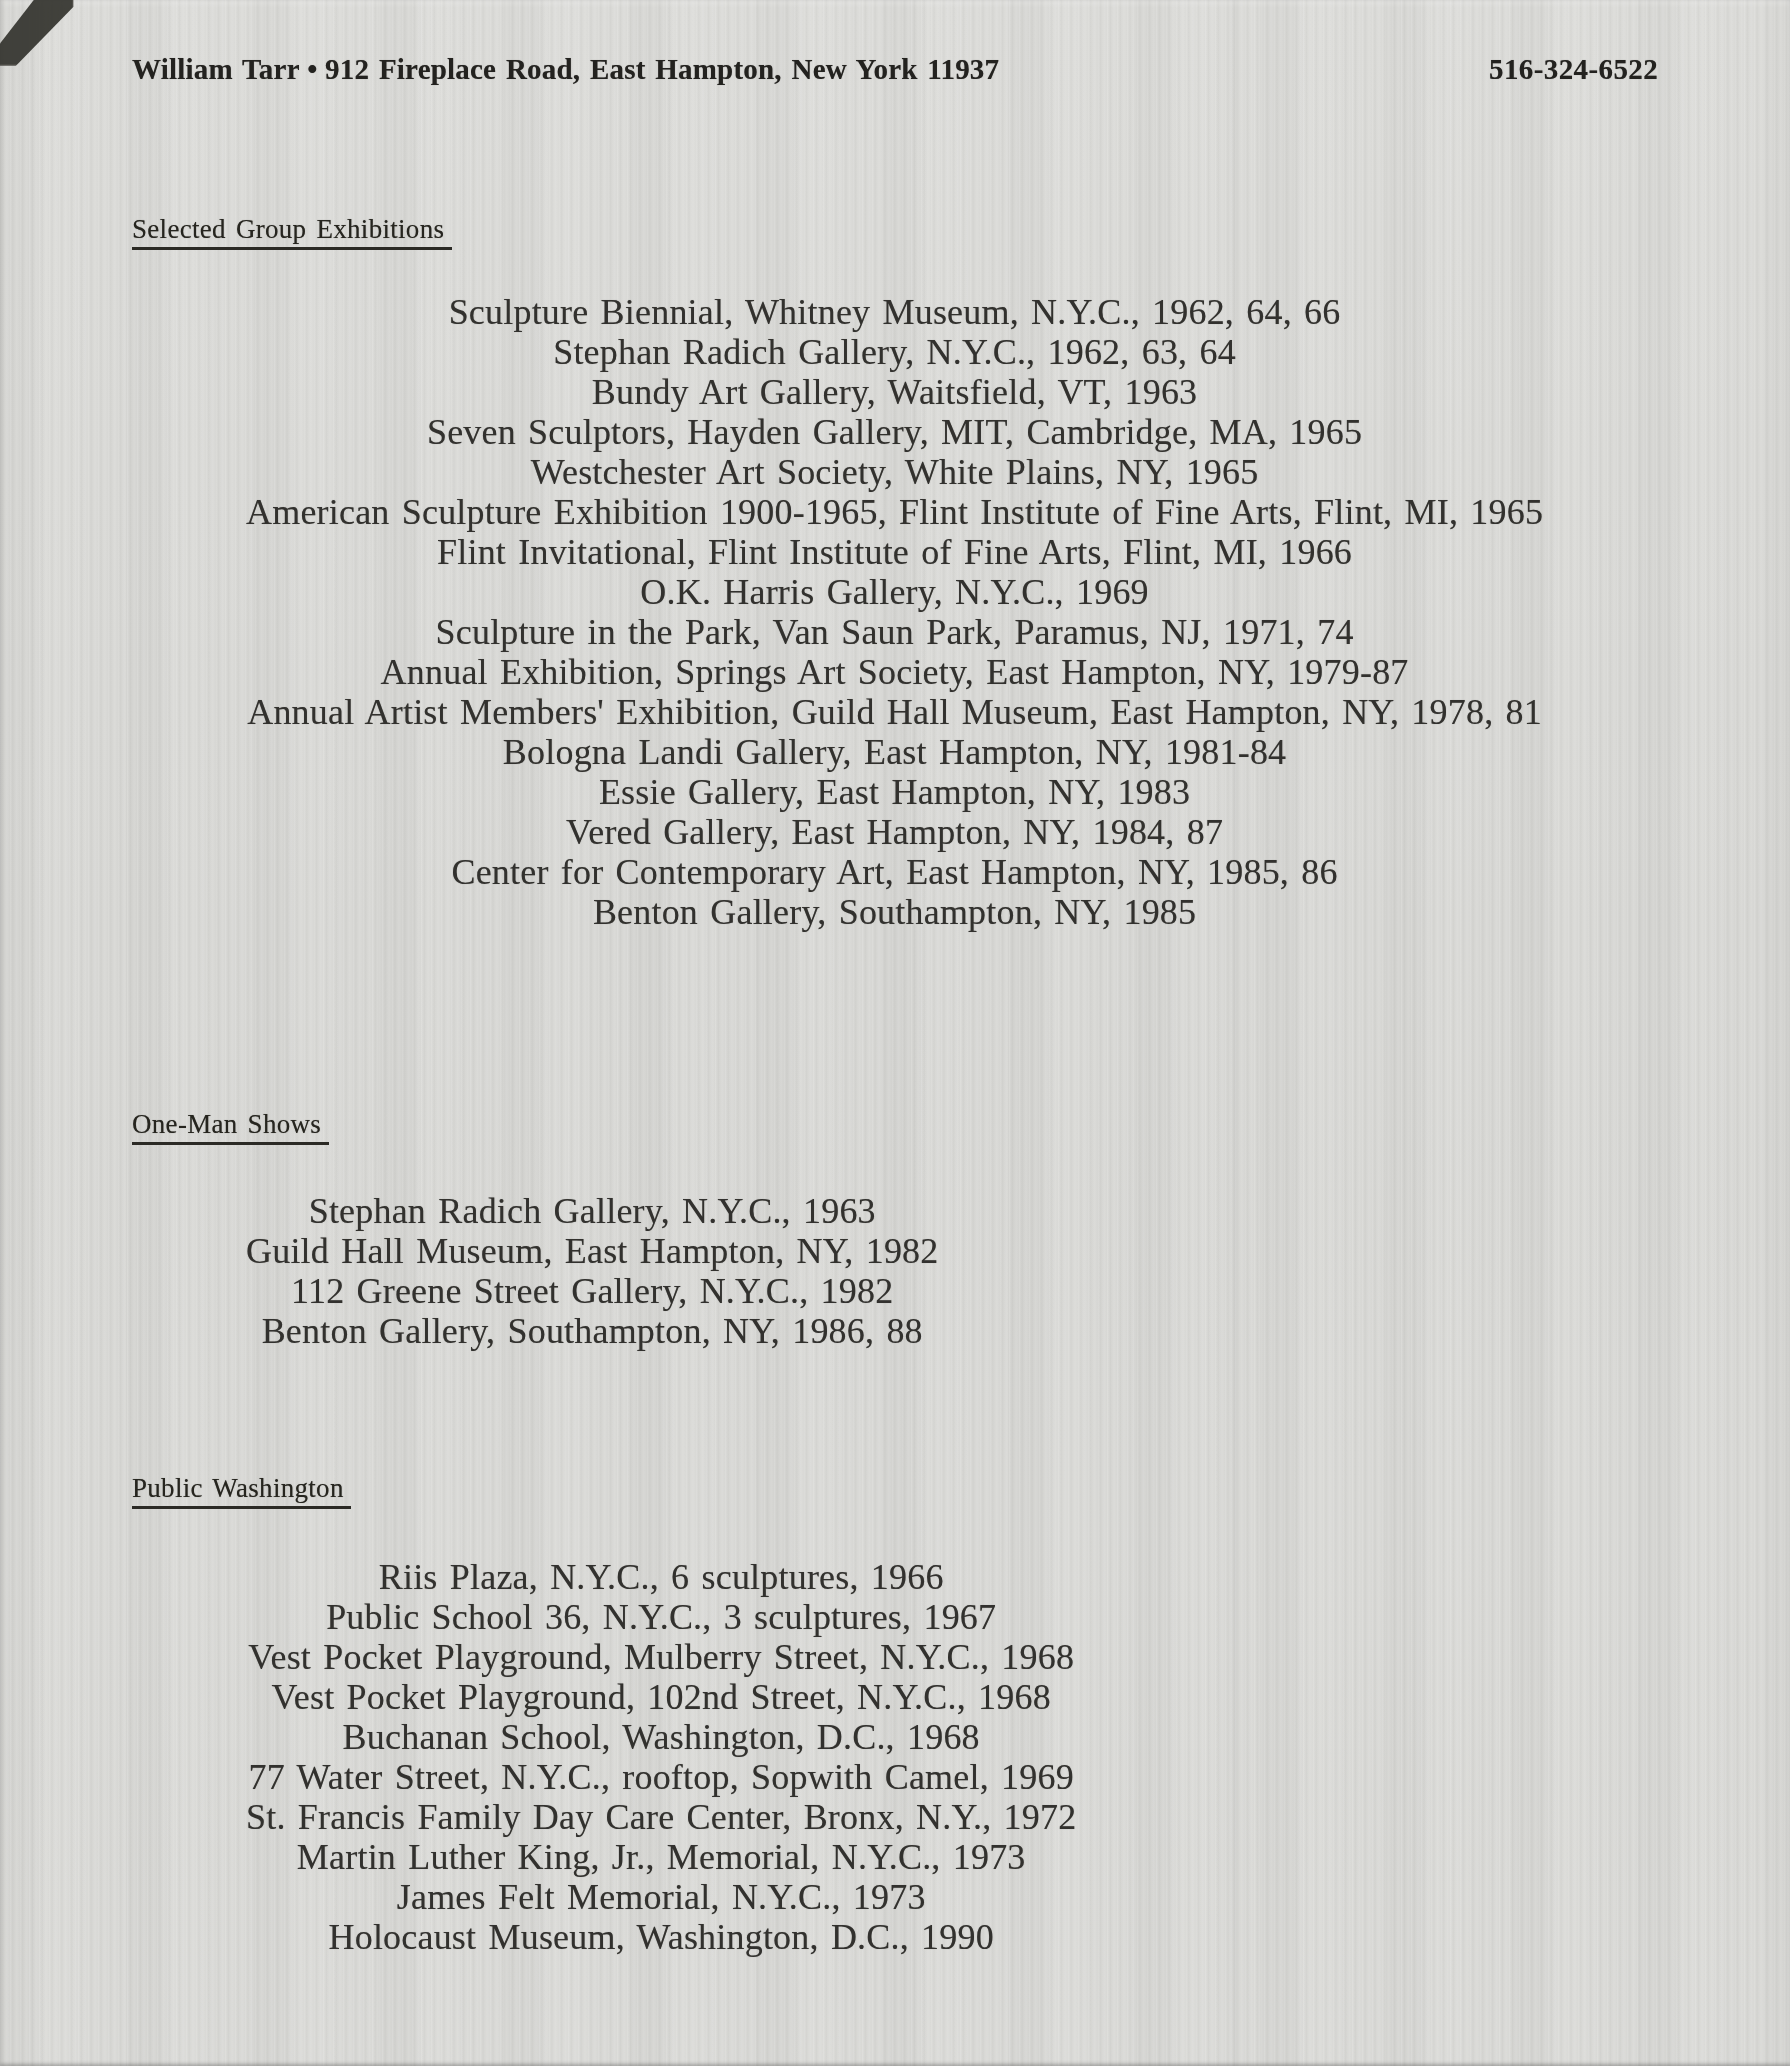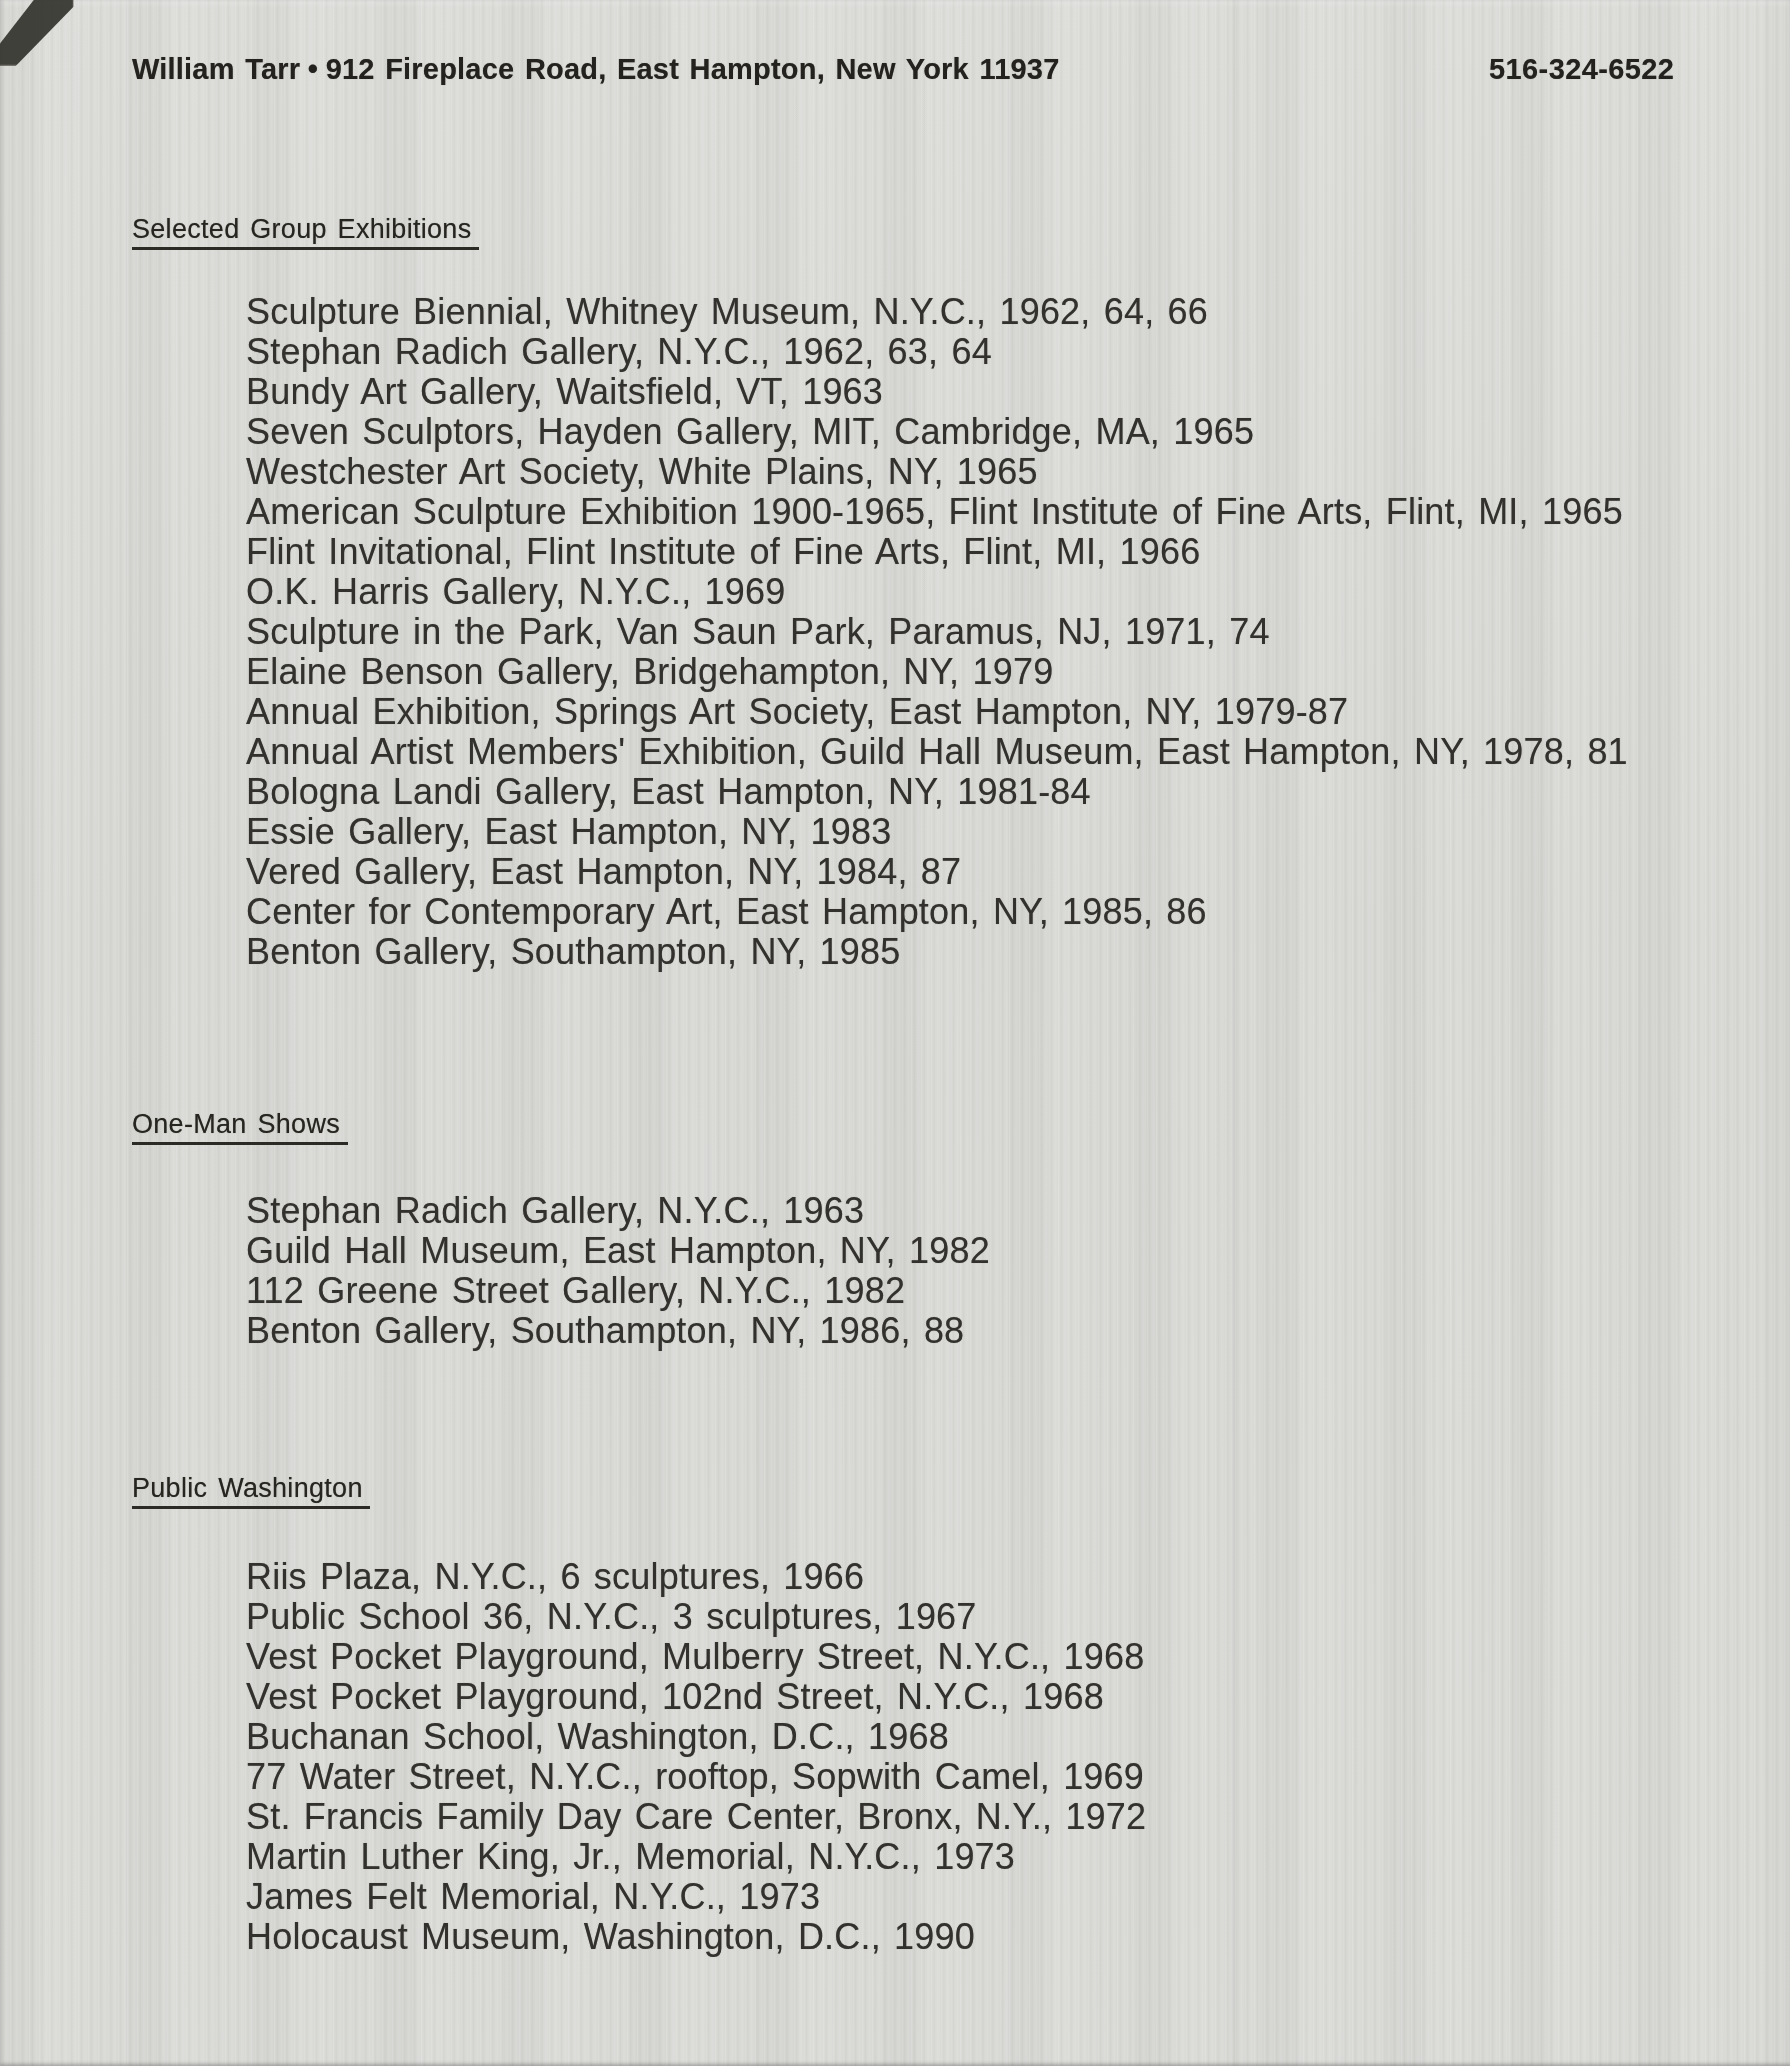--- a/index.html
+++ b/index.html
@@ -21,21 +21,22 @@
       repeating-linear-gradient(90deg,
         rgba(0,0,0,0.018) 0px, rgba(0,0,0,0.018) 31.5px,
         rgba(255,255,255,0.05) 45px, rgba(255,255,255,0.05) 72px,
         rgba(0,0,0,0.00) 90px, rgba(0,0,0,0.00) 126px),
       linear-gradient(180deg, #dadad7 0%, #d6d6d3 45%, #d8d8d5 100%);
     box-shadow:
       inset 0 -2.3px 3.8px rgba(0,0,0,0.22),
       inset 1.5px 0 4.5px rgba(0,0,0,0.07),
       inset 0 3px 6px rgba(255,255,255,0.25);
     overflow: hidden;
-    font-family: Liberation Sans, sans-serif;
+    font-family: Liberation Serif, serif;
+    text-align: center;
   }
   .corner-mark {
     position: absolute;
     top: -3px;
     left: -4.5px;
     width: 78px;
     height: 69px;
     background: #34332e;
     clip-path: polygon(52% 0%, 100% 0%, 100% 14%, 26% 100%, 0% 100%, 0% 76%);
     filter: blur(0.9px);
@@ -120,21 +121,20 @@
   <ul class="item-list list-1">
     <li>Sculpture Biennial, Whitney Museum, N.Y.C., 1962, 64, 66</li>
     <li>Stephan Radich Gallery, N.Y.C., 1962, 63, 64</li>
     <li>Bundy Art Gallery, Waitsfield, VT, 1963</li>
     <li>Seven Sculptors, Hayden Gallery, MIT, Cambridge, MA, 1965</li>
     <li>Westchester Art Society, White Plains, NY, 1965</li>
     <li>American Sculpture Exhibition 1900-1965, Flint Institute of Fine Arts, Flint, MI, 1965</li>
     <li>Flint Invitational, Flint Institute of Fine Arts, Flint, MI, 1966</li>
     <li>O.K. Harris Gallery, N.Y.C., 1969</li>
     <li>Sculpture in the Park, Van Saun Park, Paramus, NJ, 1971, 74</li>
-    <li>Elaine Benson Gallery, Bridgehampton, NY, 1979</li>
     <li>Annual Exhibition, Springs Art Society, East Hampton, NY, 1979-87</li>
     <li>Annual Artist Members' Exhibition, Guild Hall Museum, East Hampton, NY, 1978, 81</li>
     <li>Bologna Landi Gallery, East Hampton, NY, 1981-84</li>
     <li>Essie Gallery, East Hampton, NY, 1983</li>
     <li>Vered Gallery, East Hampton, NY, 1984, 87</li>
     <li>Center for Contemporary Art, East Hampton, NY, 1985, 86</li>
     <li>Benton Gallery, Southampton, NY, 1985</li>
   </ul>
 
   <h2 class="section-heading heading-2">One-Man Shows</h2>

